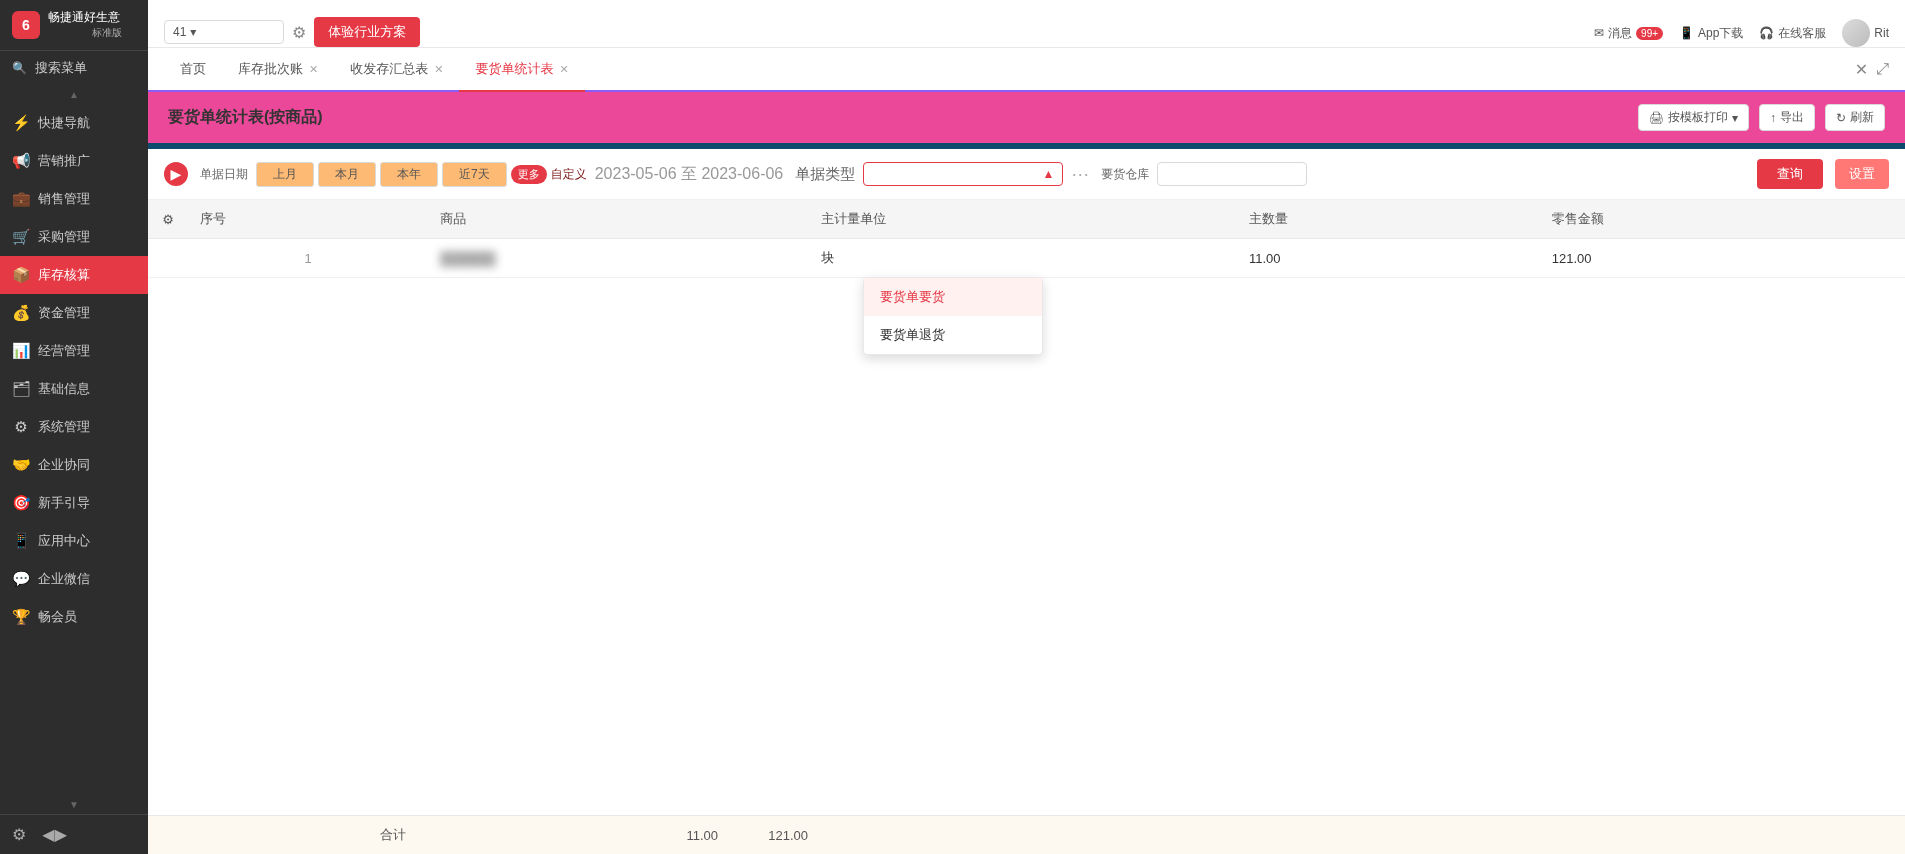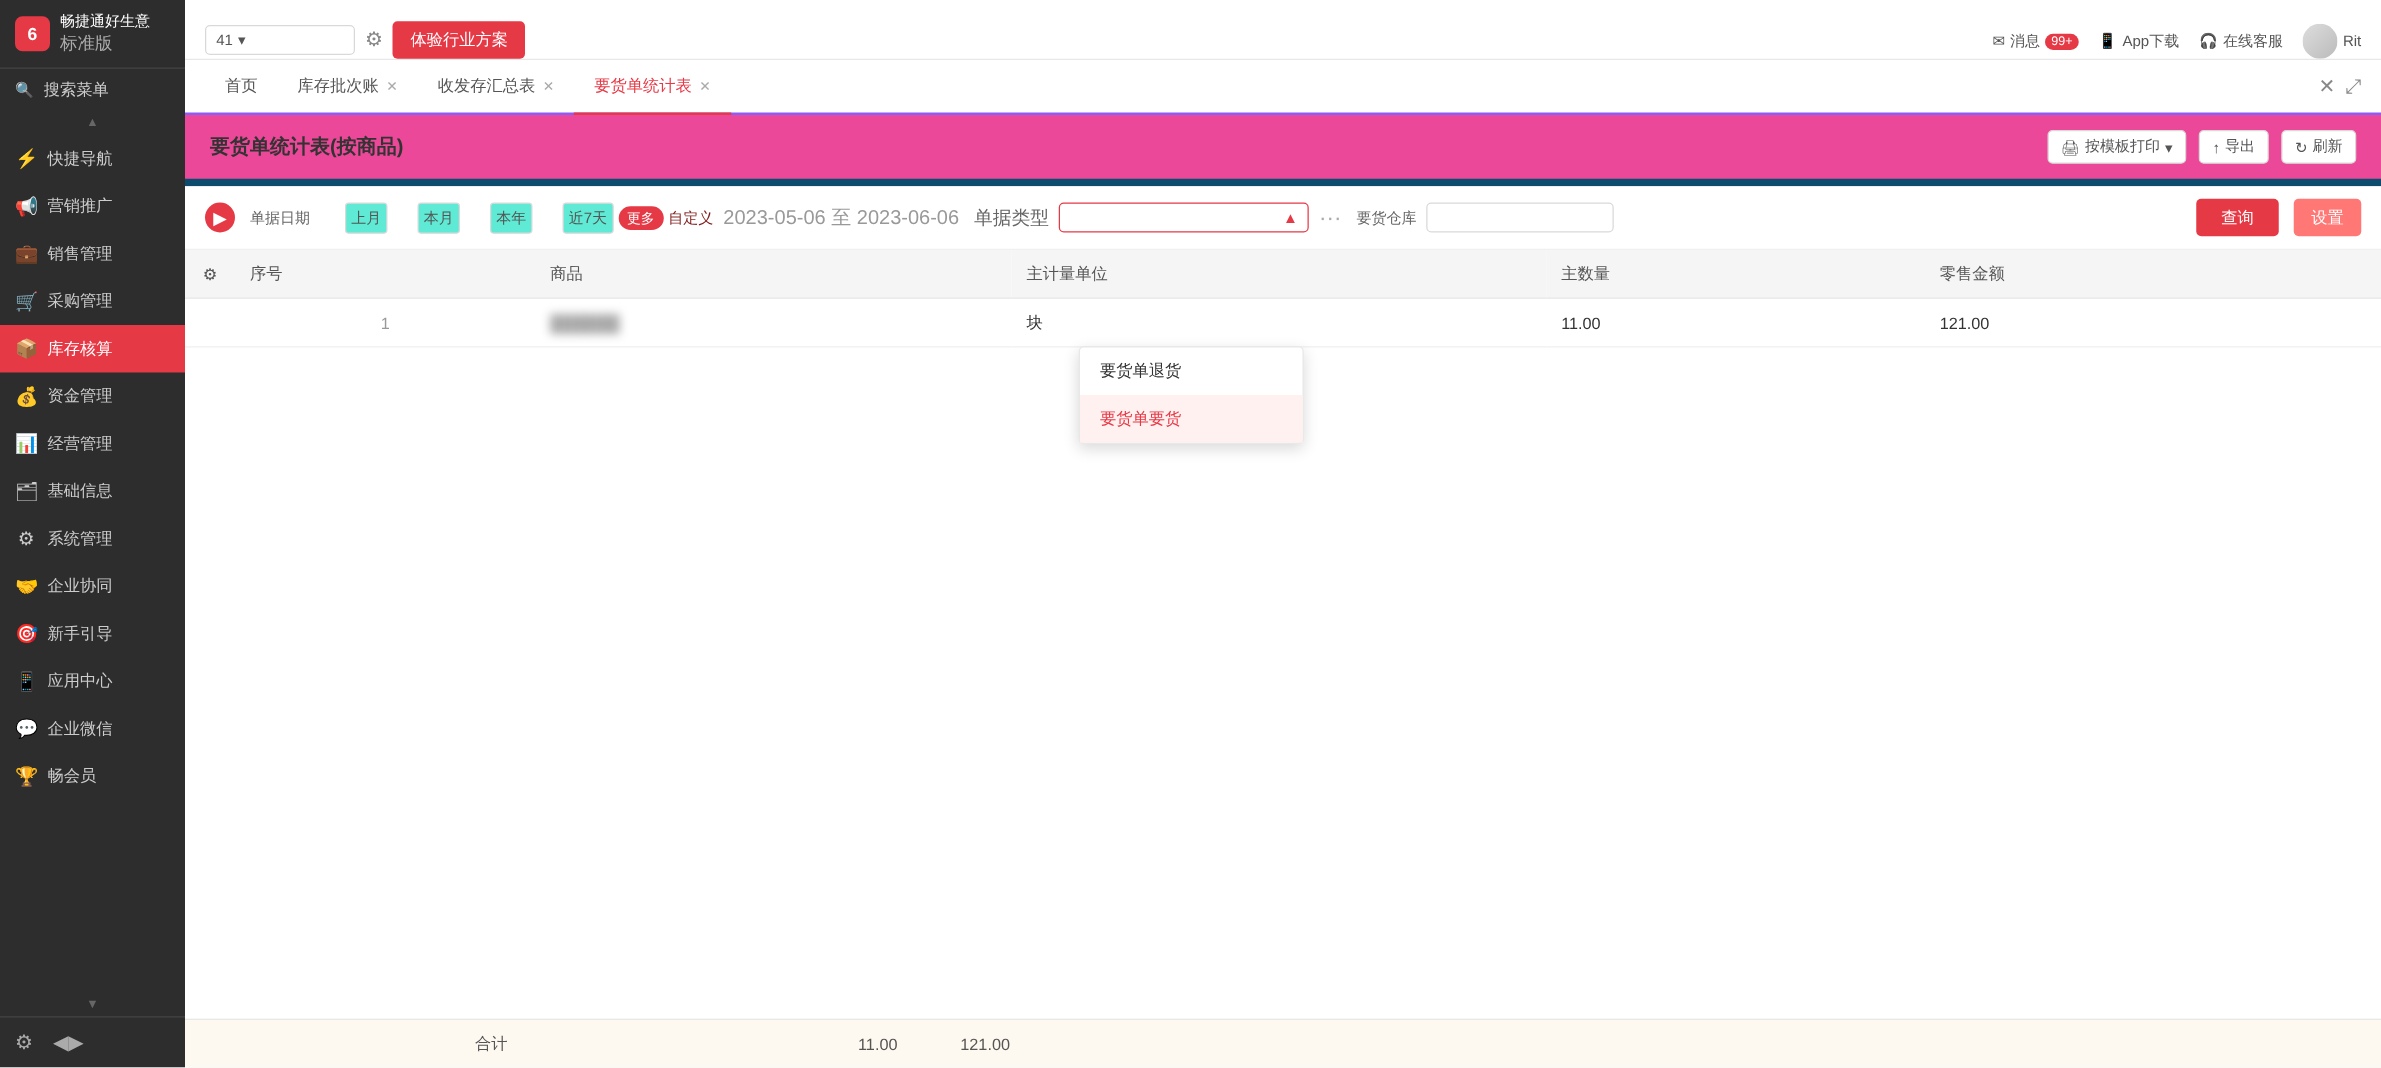--- a/index.html
+++ b/index.html
@@ -29,21 +29,21 @@
       display: flex;
       align-items: center;
       justify-content: center;
       color: white;
       font-weight: bold;
       font-size: 14px;
       margin-right: 8px;
       flex-shrink: 0;
     }
     .sidebar-logo-text { color: white; font-size: 12px; line-height: 1.3; }
-    .sidebar-logo-sub { color: #aaa; font-size: 14px; }
+    .sidebar-logo-sub { color: #aaa; font-size: 10px; margin-left: 44px; }
 
     .sidebar-search {
       display: flex;
       align-items: center;
       padding: 8px 12px;
       color: #ccc;
       cursor: pointer;
       font-size: 13px;
     }
     .sidebar-search-icon { margin-right: 8px; font-size: 12px; }
@@ -251,28 +251,27 @@
       align-items: center;
       justify-content: center;
       cursor: pointer;
       font-size: 14px;
       flex-shrink: 0;
     }
     .filter-group { display: flex; align-items: center; gap: 8px; }
     .filter-label { color: #666; font-size: 12px; white-space: nowrap; }
     .date-presets { display: flex; align-items: center; gap: 4px; }
     .date-preset-btn {
-      padding: 3px 4px;
+      padding: 3px 16px;
       border: 1px solid #d9d9d9;
-      background: #5eead4;
+      background: #fdba74;
       border-radius: 3px;
       font-size: 12px;
       color: #555;
       cursor: pointer;
-      margin-left: 20px;
     }
     .date-preset-more {
       background: #e63946;
       color: white;
       border: none;
       border-radius: 10px;
       padding: 2px 7px;
       font-size: 11px;
       cursor: pointer;
     }
@@ -648,19 +647,19 @@
 
     <div class="table-footer">
       <span class="footer-label">合计</span>
       <span style="flex:1"></span>
       <span class="footer-val" style="position:absolute;left:490px;">11.00</span>
       <span class="footer-val" style="position:absolute;left:580px;">121.00</span>
     </div>
 
     <div class="dropdown-overlay">
       <div class="dropdown-menu">
+        <div class="dropdown-item selected">要货单要货</div>
         <div class="dropdown-item">要货单退货</div>
-        <div class="dropdown-item selected">要货单要货</div>
       </div>
     </div>
 
   </div>
 </div>
 
 </body></html>

